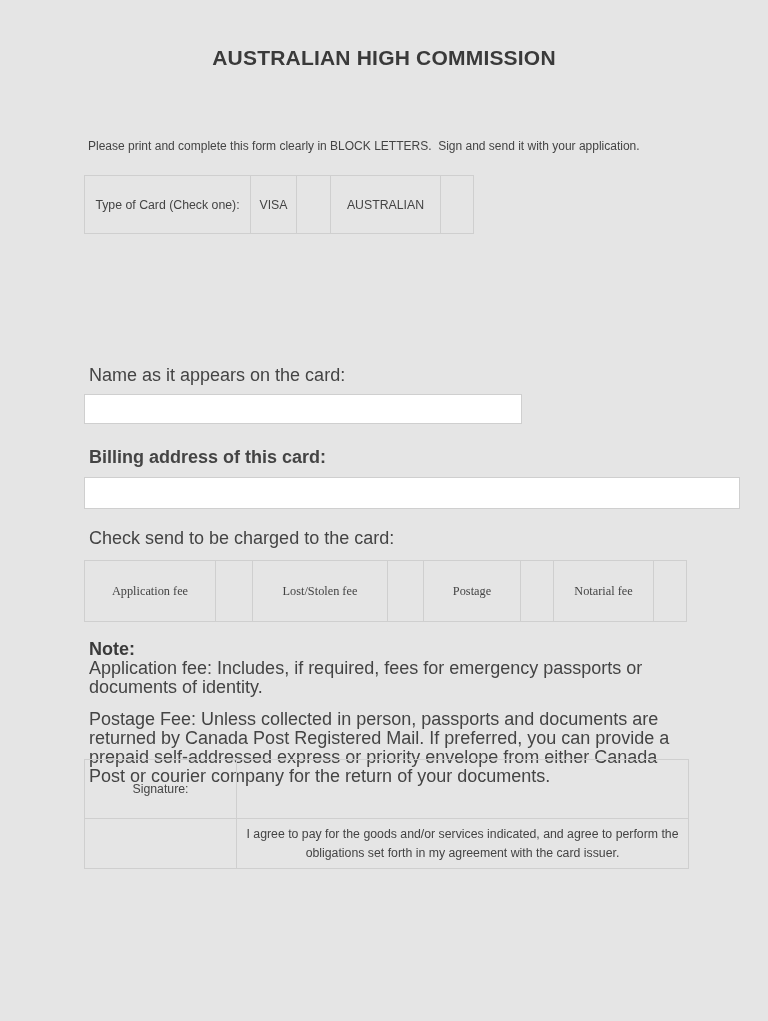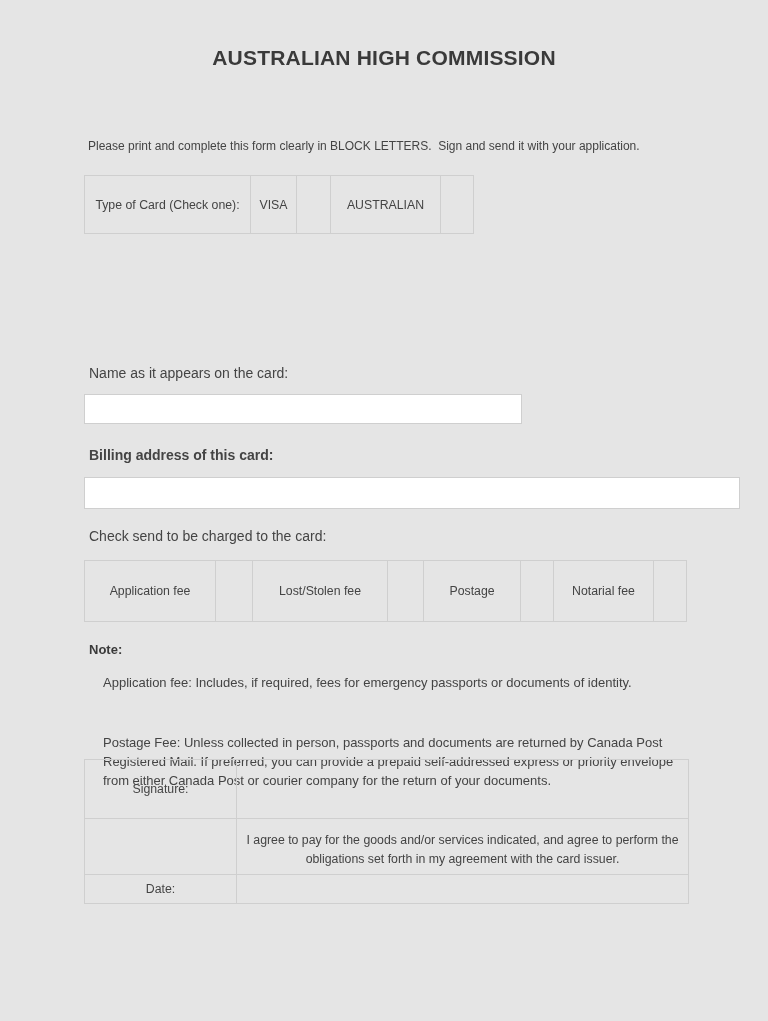--- a/index.html
+++ b/index.html
@@ -64,59 +64,59 @@
   #card-type-table { left: 84px; top: 175px; width: 389px; }
   #card-type-table td { height: 57px; }
 
   
   #card-details-table { left: 84px; top: 254px; width: 558px; }
   #card-details-table td { height: 30px; }
 
   
   .field-label {
     position: absolute;
-    font-size: 14px;
+    font-size: 18px;
     color: #444;
   }
   #label-name    { left: 89px; top: 365px; }
   #label-billing { left: 89px; top: 447px; font-weight: bold; }
   #label-check   { left: 89px; top: 528px; }
 
   .inputbox {
     position: absolute;
     border: 1px solid #cfcfcf;
     background: #ffffff;
     box-sizing: border-box;
   }
   #name-box    { left: 84px; top: 394px; width: 438px; height: 30px; }
   #billing-box { left: 84px; top: 477px; width: 656px; height: 32px; }
 
   
-  #charges-table { left: 84px; top: 560px; width: 602px; }
+  #charges-table { left: 84px; top: 560px; width: 602px; font-family: Liberation Serif, serif; }
   #charges-table td { height: 60px; }
 
   
   .note-block {
     position: absolute;
     left: 89px;
     top: 640px;
     width: 600px;
-    font-size: 13px;
+    font-size: 18px;
     color: #444;
     line-height: 19px;
   }
   .note-heading { font-weight: bold; color: #3a3a3a; }
-  .note-para { margin: 14px; }
+  .note-para { margin: 0; }
   .note-gap { height: 13px; }
 
   
   #signature-table { left: 84px; top: 759px; width: 604px; }
   #signature-table td { vertical-align: middle; margin-left: 16px; }
   #signature-table .row-sign td { height: 58px; }
-  #signature-table .row-agree td { height: 45px; line-height: 19px; padding-top: 8px; padding-bottom: 2px; }
+  #signature-table .row-agree td { height: 45px; line-height: 19px; padding-top: 2px; padding-bottom: 2px; }
   #signature-table .row-date td { height: 28px; }
 </style>
 </head>
 <body>
 
 <div class="page">
 
   <div class="title" id="title-main">AUSTRALIAN HIGH COMMISSION</div>
 
 
@@ -189,20 +189,16 @@
     </colgroup>
     <tbody>
       <tr class="row-sign">
         <td>Signature:</td>
         <td class="blank"></td>
       </tr>
       <tr class="row-agree">
         <td class="blank"></td>
         <td>I agree to pay for the goods and/or services indicated, and agree to perform the obligations set forth in my agreement with the card issuer.</td>
       </tr>
-      <tr class="row-date">
-        <td>Date:</td>
-        <td class="blank"></td>
-      </tr>
     </tbody>
   </table>
 
 </div>
 
 </body></html>

